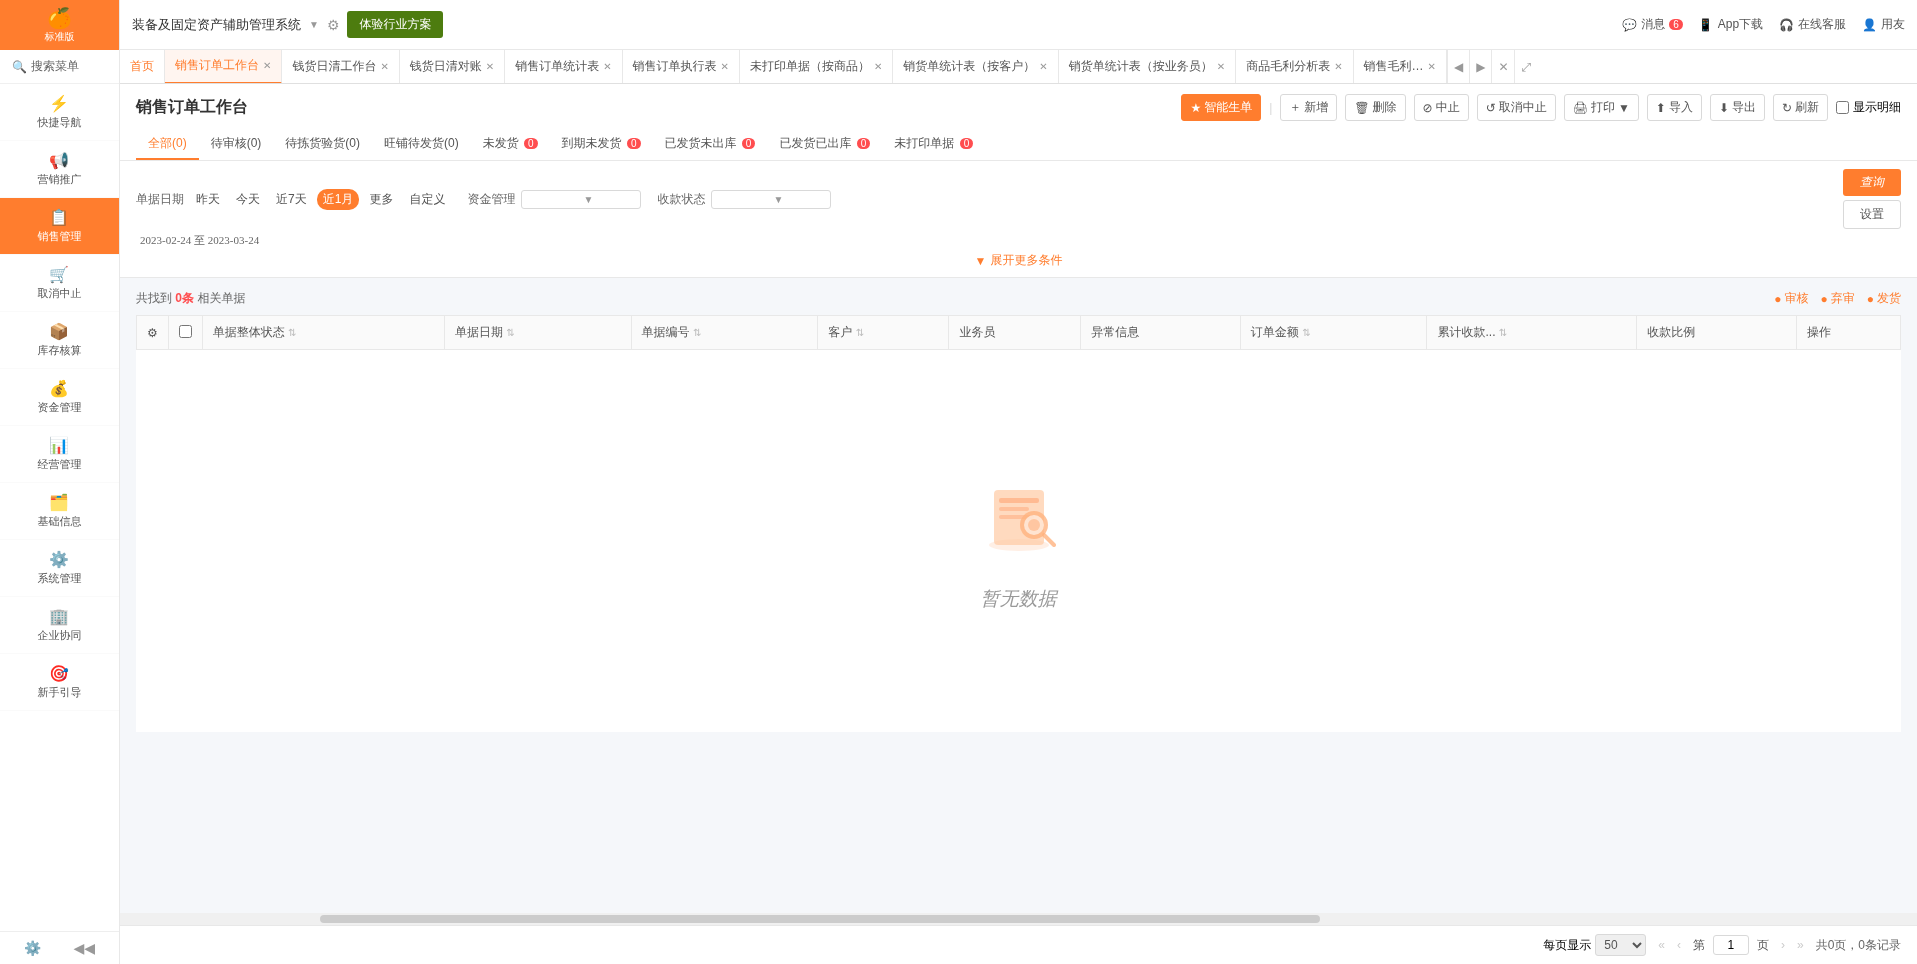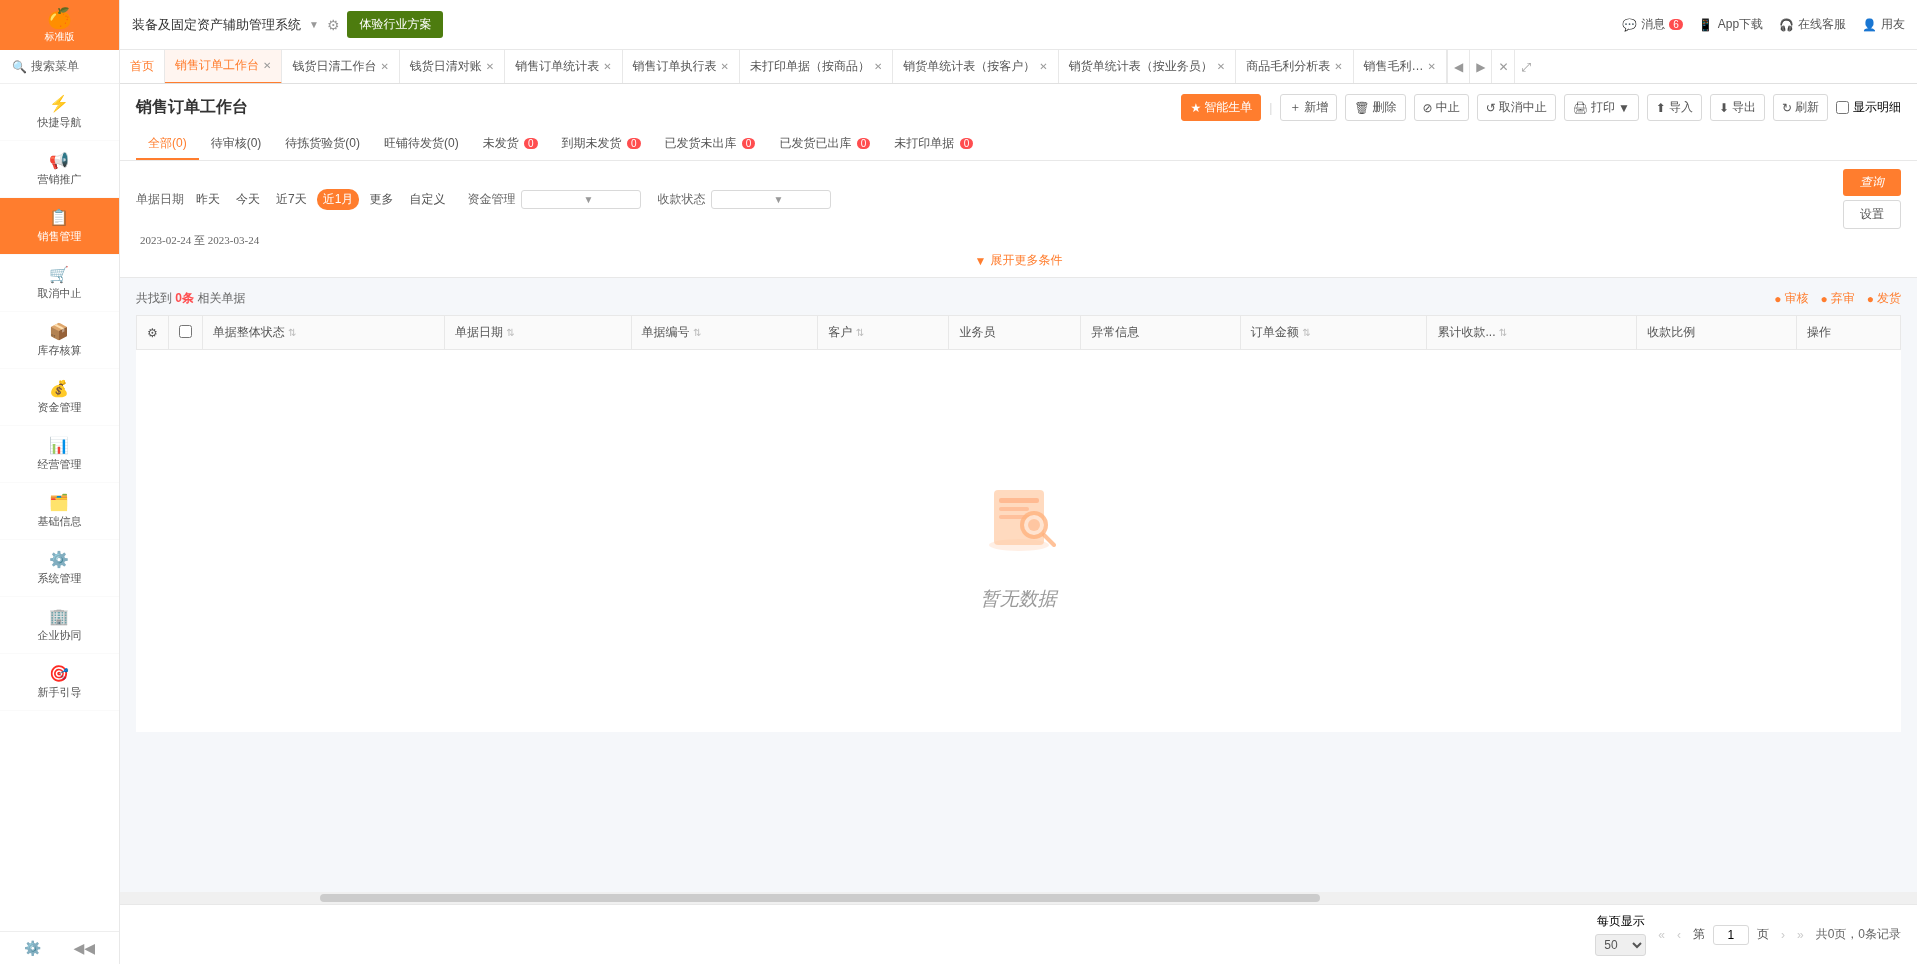--- a/index.html
+++ b/index.html
@@ -87,21 +87,21 @@
     .data-table th { background: #fafafa; border: 1px solid #e8e8e8; padding: 8px 10px; text-align: left; color: #555; font-weight: normal; white-space: nowrap; }
     .data-table td { border: 1px solid #e8e8e8; padding: 8px 10px; color: #555; }
     .data-table th .sort-icon { color: #bbb; font-size: 10px; cursor: pointer; }
 
     
     .empty-state { display: flex; flex-direction: column; align-items: center; justify-content: center; padding: 60px 0; }
     .empty-text { color: #999; font-size: 19px; font-style: italic; }
 
     
     .pagination-bar { background: #fff; border-top: 1px solid #e8e8e8; padding: 8px 16px; display: flex; align-items: center; justify-content: flex-end; gap: 8px; flex-shrink: 0; }
-    .page-size-select { display: flex; align-items: center; gap: 4px; flex-direction: column; }
+    .page-size-select { display: flex; align-items: center; gap: 4px; }
     .page-size-select select { border: 1px solid #d9d9d9; border-radius: 3px; padding: 2px 4px; color: #555; }
     .page-nav { display: flex; align-items: center; gap: 4px; color: #555; }
     .page-nav span { cursor: pointer; padding: 2px 4px; }
     .page-nav span.disabled { color: #ccc; cursor: default; }
     .page-input { border: 1px solid #d9d9d9; border-radius: 3px; width: 36px; padding: 2px 4px; text-align: center; }
     .page-info { color: #666; }
 
     
     .horizontal-scroll { height: 12px; background: #f0f0f0; flex-shrink: 0; position: relative; overflow: hidden; }
     .horizontal-scroll-thumb { position: absolute; height: 8px; top: 2px; left: 200px; width: 1000px; background: #ccc; border-radius: 4px; }

